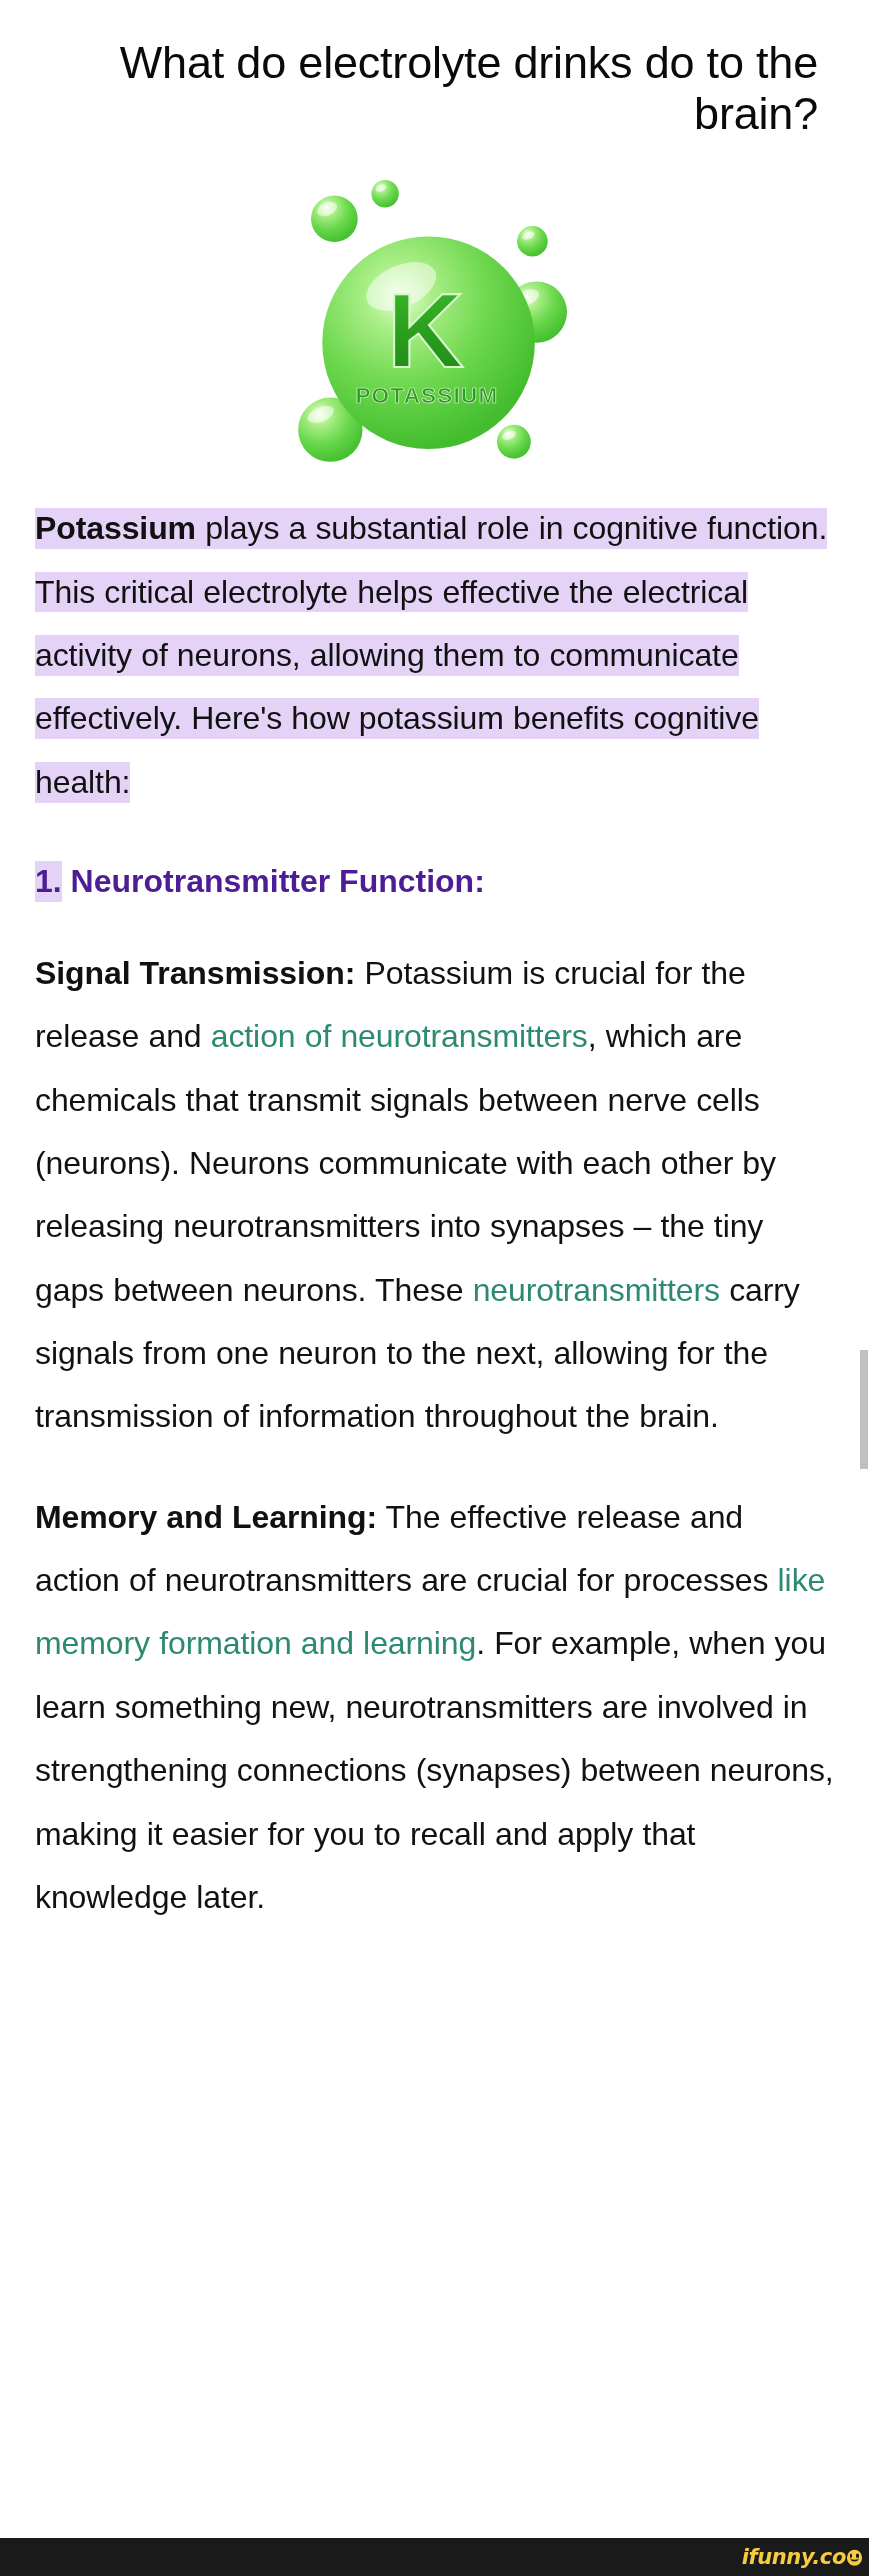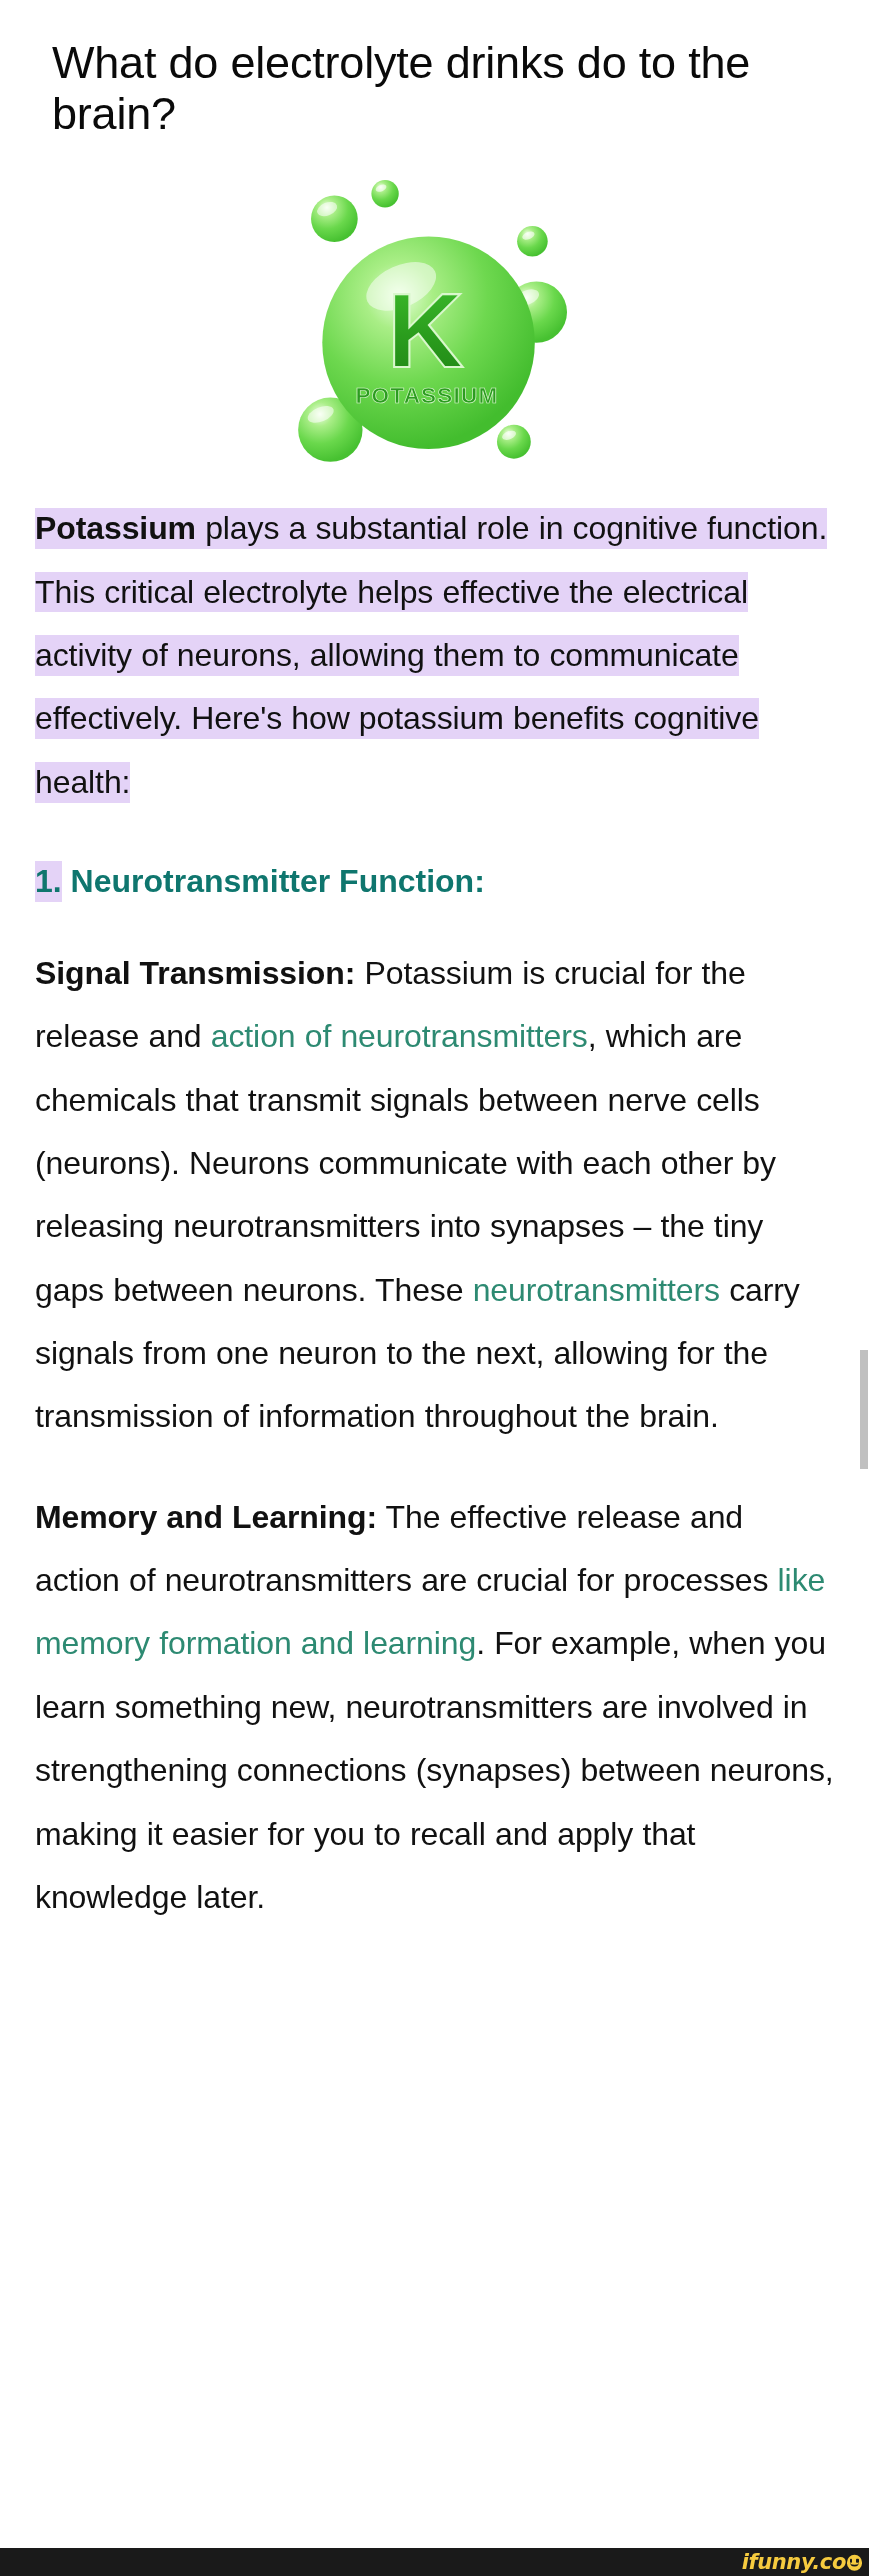--- a/index.html
+++ b/index.html
@@ -25,21 +25,21 @@
   }
 
   
   .title {
     margin: 0;
     padding: 37px 52px 0 52px;
     font-size: 45px;
     line-height: 1.14;
     font-weight: 400;
     color: #0a0a0a;
-    text-align: left;
+    text-align: right;
     letter-spacing: -0.2px;
   }
 
   
   .hero {
     margin-top: 24px;
     width: 100%;
     display: flex;
     justify-content: center;
     align-items: center;
@@ -80,21 +80,21 @@
 
   .lnk {
     color: #2d8a72;
     text-decoration: none;
   }
 
   .heading-num {
     margin: 24px 0 35px 0;
     font-size: 32px;
     line-height: 1.6;
-    color: #0f766e;
+    color: #4c1d95;
     font-weight: 700;
   }
   .heading-num .numhl {
     background-color: #e4d3f7;
     padding: 1.6px 0 3.2px 0;
   }
 
   .para.sec { margin-bottom: 37px; }
 
   
@@ -116,21 +116,21 @@
     background: #c0c0c0;
     border-radius: 0;
   }
 
   
   .watermark {
     position: absolute;
     left: 0;
     bottom: 0;
     width: 870px;
-    height: 28px;
+    height: 38px;
     background: #1a1a1a;
     display: flex;
     align-items: center;
     justify-content: flex-end;
   }
   .watermark-logo {
     display: flex;
     align-items: center;
     padding-right: 8px;
     font-family: "DejaVu Sans", sans-serif;

